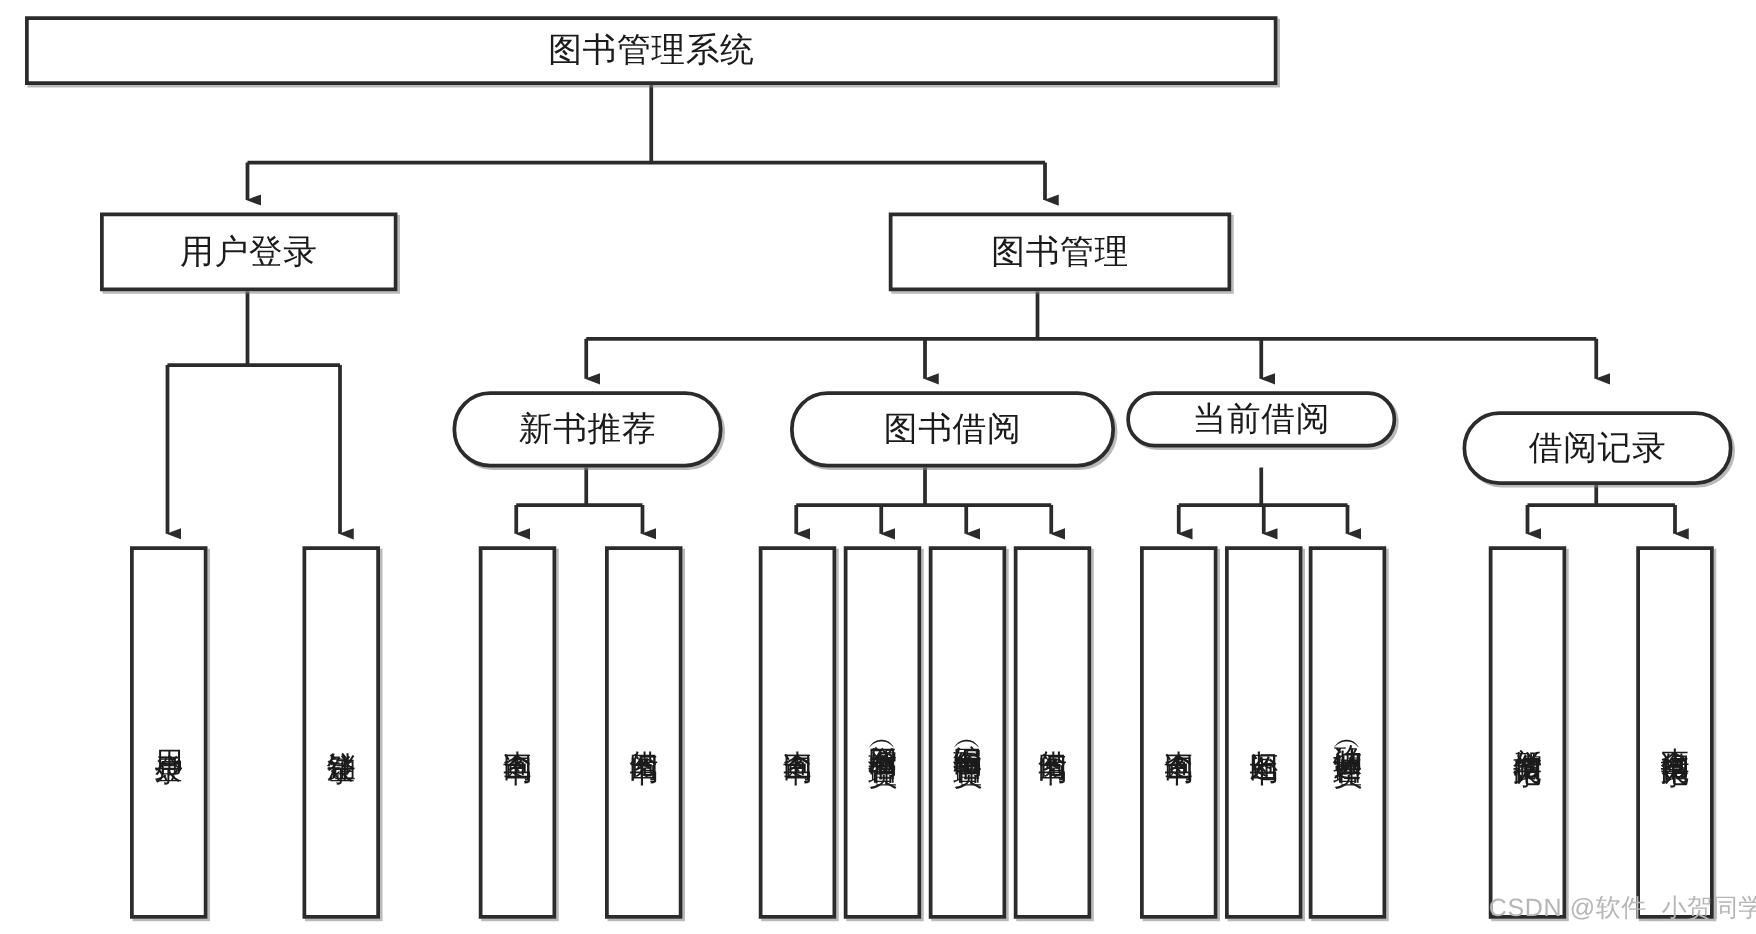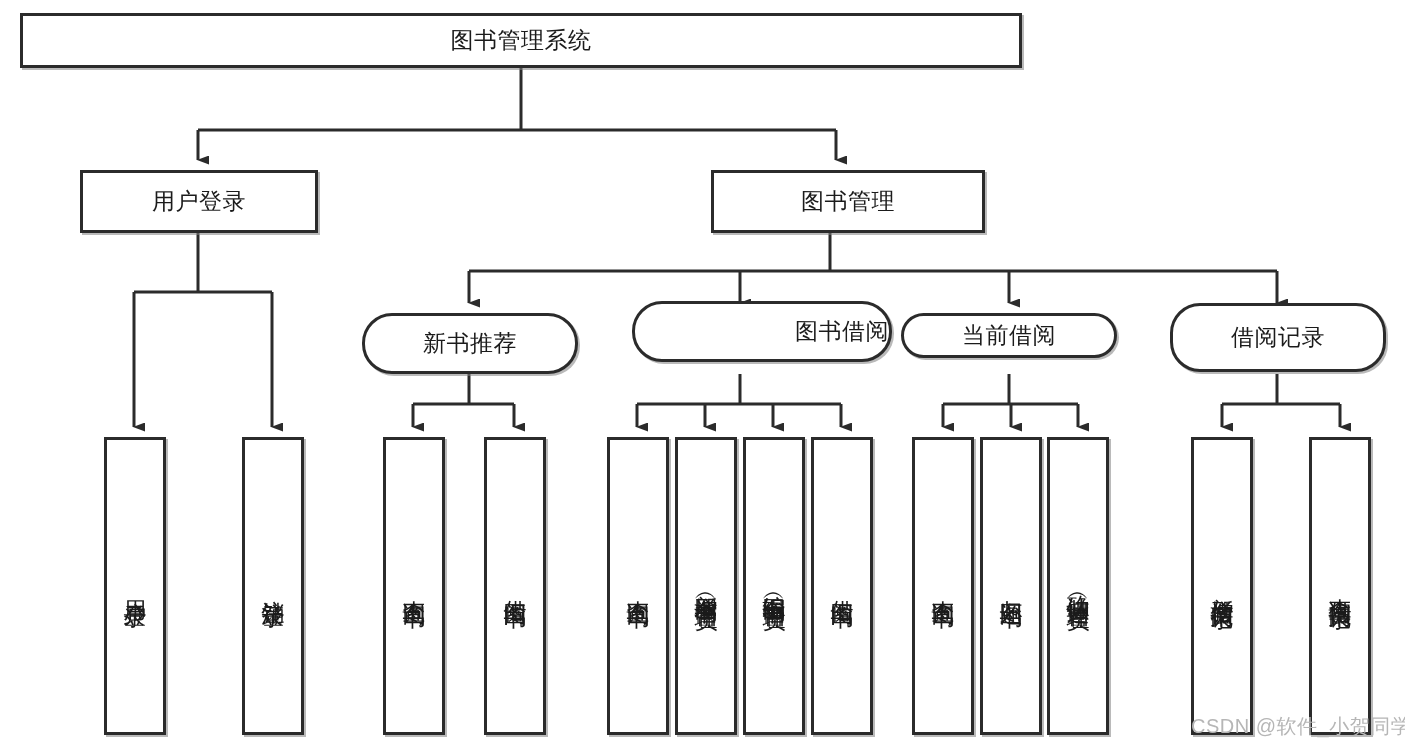--- a/index.html
+++ b/index.html
@@ -35,21 +35,21 @@
     justify-content: center;
     box-shadow: 2px 2px 0 rgba(130,130,130,0.55);
   }
   .node-box.level-1 { border-width: 3px; }
   .node-box.level-2 { border-width: 3px; }
   .node-box.level-3 { border-width: 3px; border-radius: 30px; }
   .node-box.leaf    { border-width: 3px; }
 
   .node-label {
     color: #1b1b1b;
-    font-size: 23px;
+    font-size: 27px;
     line-height: 1.12;
     letter-spacing: 0.5px;
     white-space: nowrap;
     text-align: center;
     user-select: none;
   }
   .leaf .node-label {
     writing-mode: vertical-rl;
     text-orientation: upright;
     white-space: normal;
@@ -131,29 +131,29 @@
   </div>
 
   <div class="node-box level-2" style="left:711px; top:170px; width:274px; height:63px;">
     <span class="node-label">图书管理</span>
   </div>
 
   <div class="node-box level-3" style="left:362px; top:313px; width:216px; height:61px;">
     <span class="node-label">新书推荐</span>
   </div>
 
-  <div class="node-box level-3" style="left:632px; top:301px; width:260px; height:61px;justify-content:flex-end;">
+  <div class="node-box level-3" style="left:632px; top:313px; width:260px; height:61px;">
     <span class="node-label">图书借阅</span>
   </div>
 
   <div class="node-box level-3" style="left:901px; top:313px; width:216px; height:45px;">
     <span class="node-label">当前借阅</span>
   </div>
 
-  <div class="node-box level-3" style="left:1170px; top:303px; width:216px; height:69px;">
+  <div class="node-box level-3" style="left:1170px; top:329px; width:216px; height:59px;">
     <span class="node-label">借阅记录</span>
   </div>
 
   <div class="node-box leaf" style="left:104px; top:437px; width:62px; height:298px;">
     <span class="node-label">用户登录</span>
   </div>
 
   <div class="node-box leaf" style="left:242px; top:437px; width:62px; height:298px;">
     <span class="node-label">注销登录</span>
   </div>

